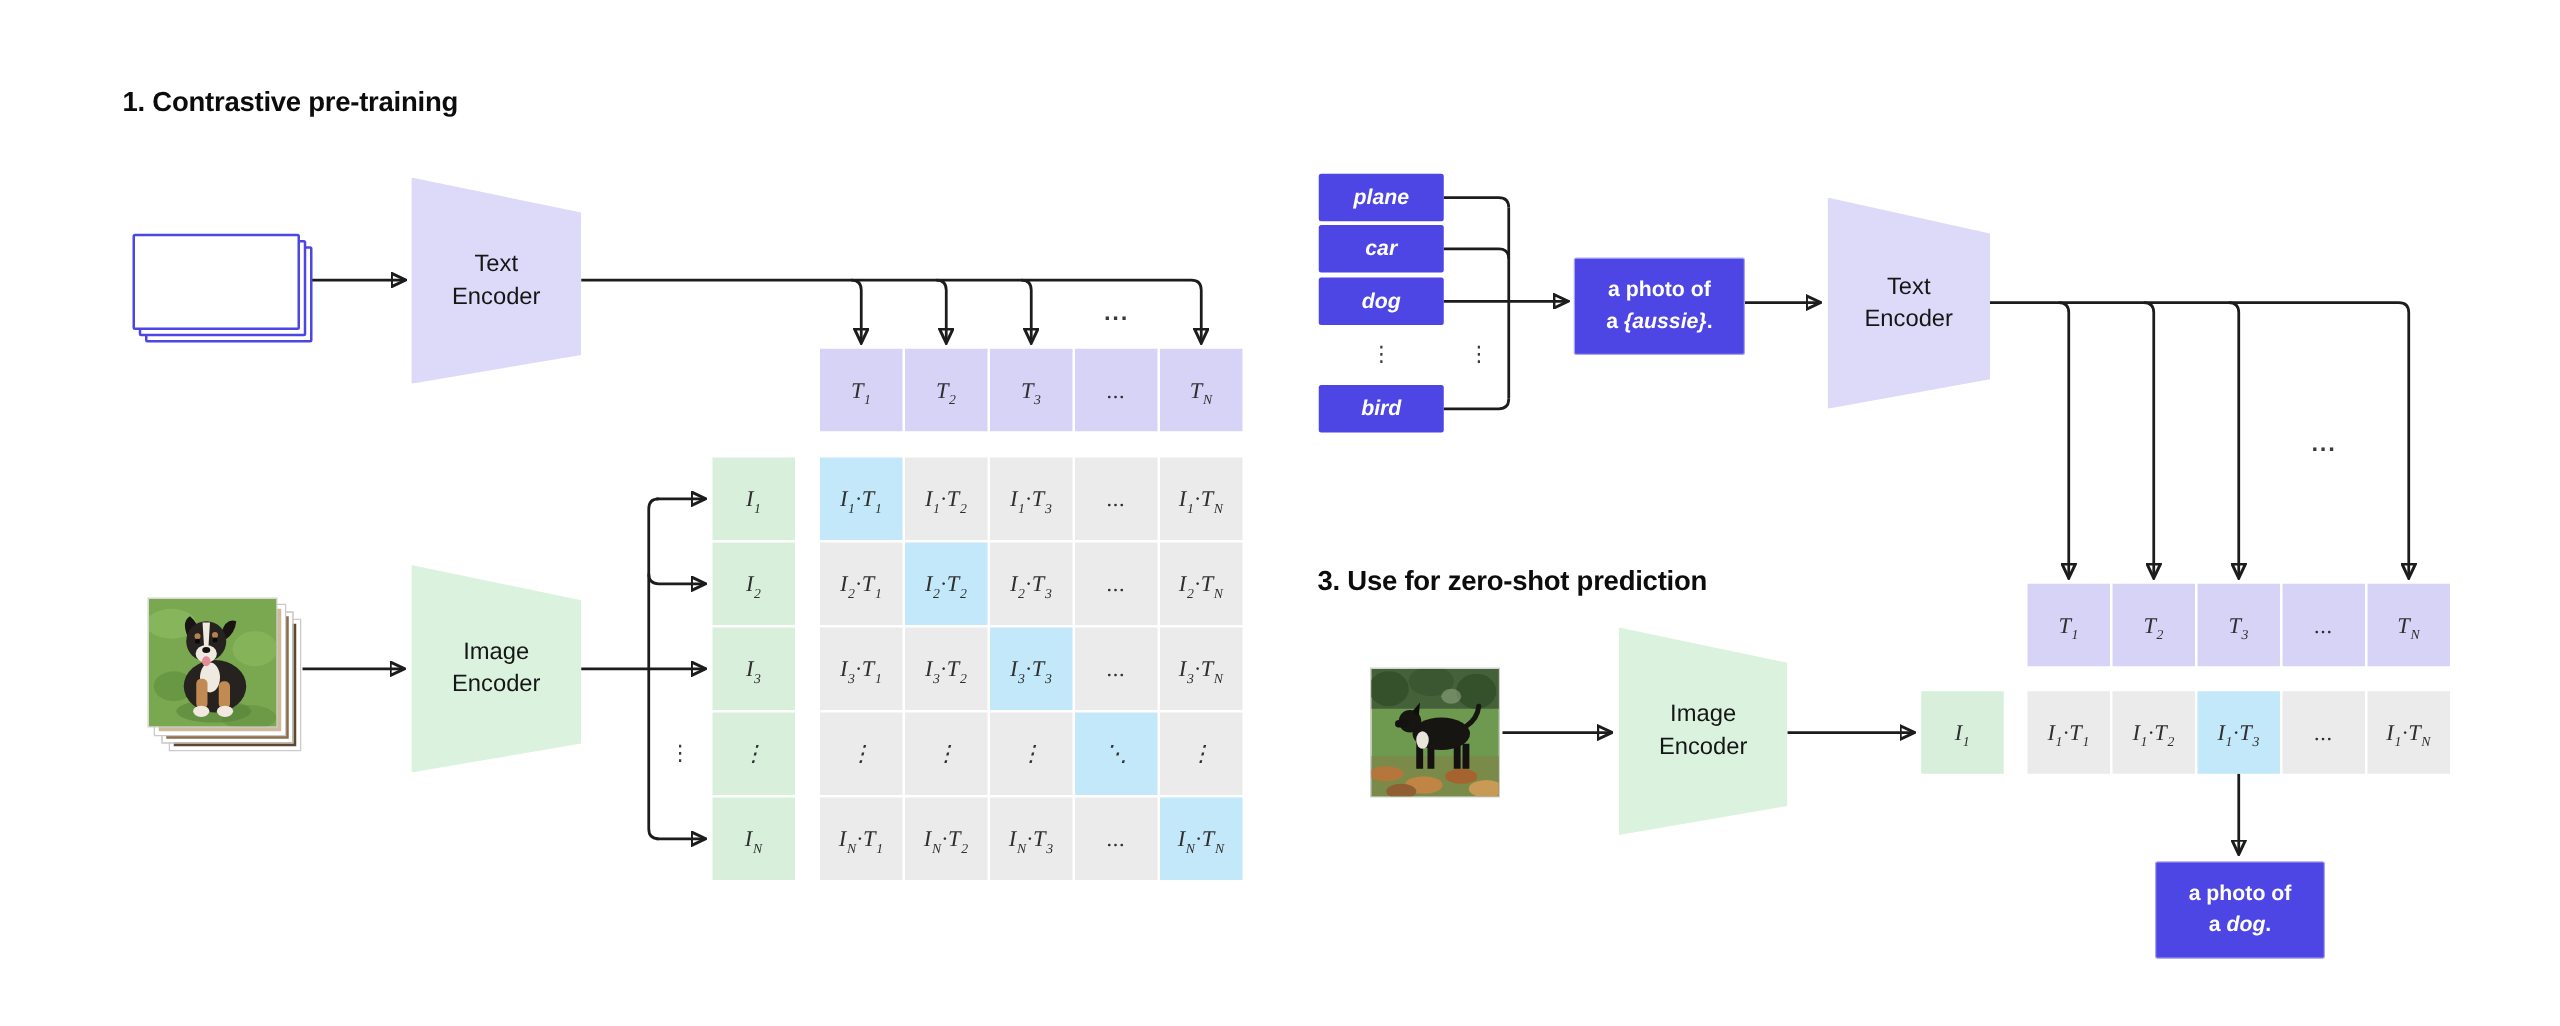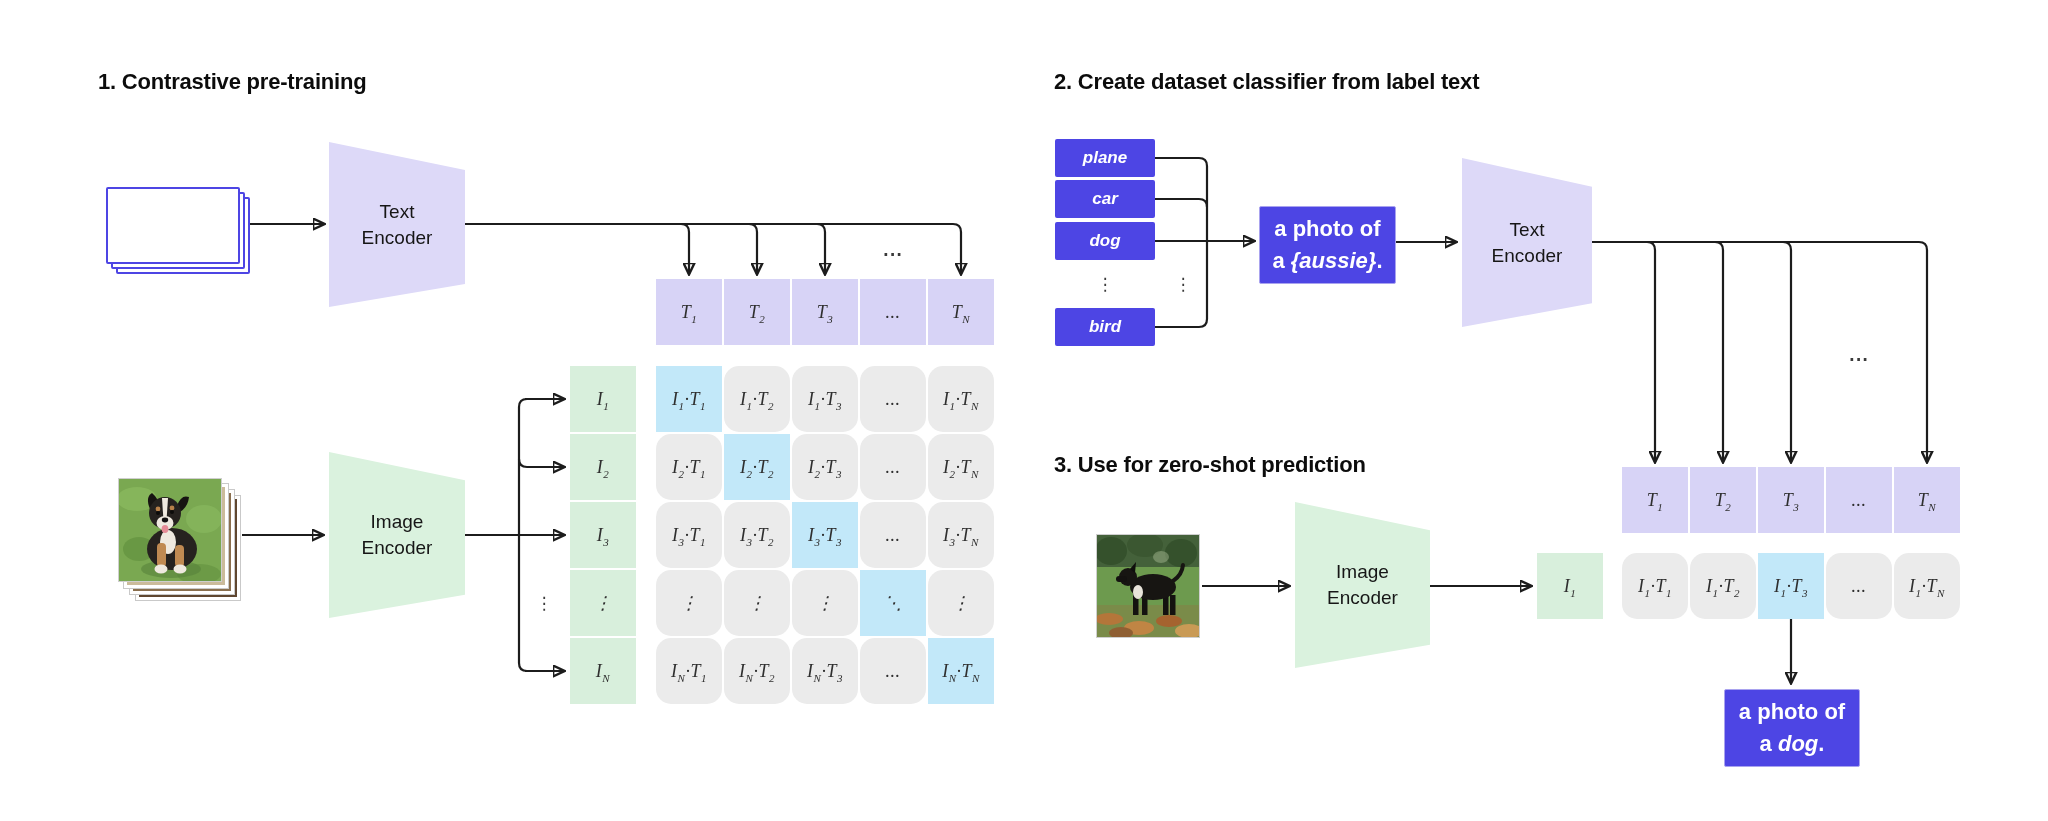--- a/index.html
+++ b/index.html
@@ -10,30 +10,30 @@
   html,body{margin:0;padding:0;background:#fff;}
   .canvas{position:relative;width:2048px;height:821px;background:#fff;overflow:hidden;
           font-family:"Liberation Sans","DejaVu Sans",sans-serif;color:var(--ink);margin-left:32px;}
   .wires{position:absolute;left:0;top:0;pointer-events:none;}
   .wires path{stroke:var(--line);stroke-width:2.2;fill:none;}
   .title{position:absolute;margin:0;font-size:22px;font-weight:700;letter-spacing:-0.2px;color:#0c0c0c;white-space:nowrap;}
   .trap{position:absolute;display:flex;align-items:center;justify-content:center;}
   .enc-label{font-size:19px;line-height:1.35;color:#161616;text-align:center;}
   .card{position:absolute;display:flex;align-items:center;justify-content:center;text-align:center;
         background:var(--indigo);color:#fff;font-weight:700;border-radius:2px;}
-  .card.prompt{border:1px solid #a9a3ef;font-size:22px;line-height:1.45;}
+  .card.prompt{border:1px solid #a9a3ef;font-size:17px;line-height:1.45;}
   .text-card{width:134px;height:77px;font-size:17px;line-height:1.35;z-index:4;}
   .stack-layer{position:absolute;width:134px;height:77px;background:#fff;border:2px solid var(--indigo);border-radius:2px;box-sizing:border-box;}
   .photo{position:absolute;z-index:4;overflow:hidden;border:1px solid #cfcfcf;box-sizing:border-box;}
   .photo svg{display:block;}
   .photo-layer{position:absolute;width:104px;height:104px;background:#cbbb9b;border:3px solid #fff;outline:1px solid #c9c9c9;box-sizing:border-box;}
   .cell{position:absolute;width:66px;height:66px;display:flex;align-items:center;justify-content:center;}
   .math{font-family:Liberation Serif, serif;font-style:italic;font-size:18px;color:var(--cell_ink);letter-spacing:0.5px;white-space:nowrap;}
   .math sub{font-size:11px;vertical-align:-5px;line-height:0;}
-  .lav{background:var(--lavender_cell);} .gray{background:var(--gray_cell);border-radius:15px;}
+  .lav{background:var(--lavender_cell);} .gray{background:var(--gray_cell);}
   .green{background:var(--green_cell);} .hl{background:var(--highlight_cell);}
   .label-box{position:absolute;width:100px;height:38px;display:flex;align-items:center;justify-content:center;
              background:var(--indigo);color:#fff;font-size:17px;font-weight:700;font-style:italic;border-radius:2px;}
   .dots{position:absolute;width:26px;height:26px;display:flex;align-items:center;justify-content:center;
         font-size:17px;color:#3a3a3a;font-family:"DejaVu Sans",sans-serif;}
   .dots.h{font-size:15px;font-weight:700;letter-spacing:1px;color:#3a3a3a;}
   i{font-style:italic;}
 </style>
 </head>
 <body>
@@ -229,21 +229,20 @@
       <ellipse cx="46" cy="44" rx="8.5" ry="7" fill="#efe9df"></ellipse>
       <ellipse cx="46" cy="41" rx="3.2" ry="2.4" fill="#121010"></ellipse>
       <ellipse cx="46" cy="50" rx="3.4" ry="4" fill="#e58b96"></ellipse>
     </svg>
   </div>
 
   <div class="trap" style="left:297px;top:452px;width:136px;height:166px;background:var(--green_fill);clip-path:polygon(0 0,100% 17%,100% 86%,0 100%)">
     <span class="enc-label">Image<br>Encoder</span>
   </div>
 
-  <h2 class="title" style="left:1022px;top:69px">2. Create dataset classifier from label text</h2>
 
   <div class="label-box" style="left:1023px;top:139px">
       <span>plane</span>
     </div>
   <div class="label-box" style="left:1023px;top:180px">
       <span>car</span>
     </div>
   <div class="label-box" style="left:1023px;top:222px">
       <span>dog</span>
     </div>

